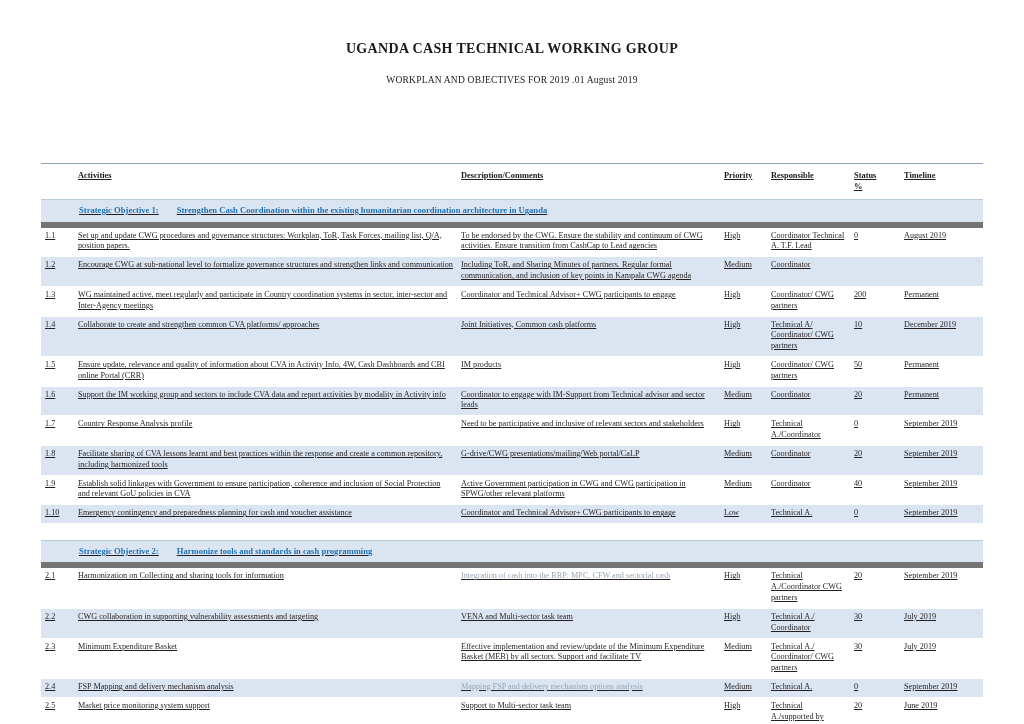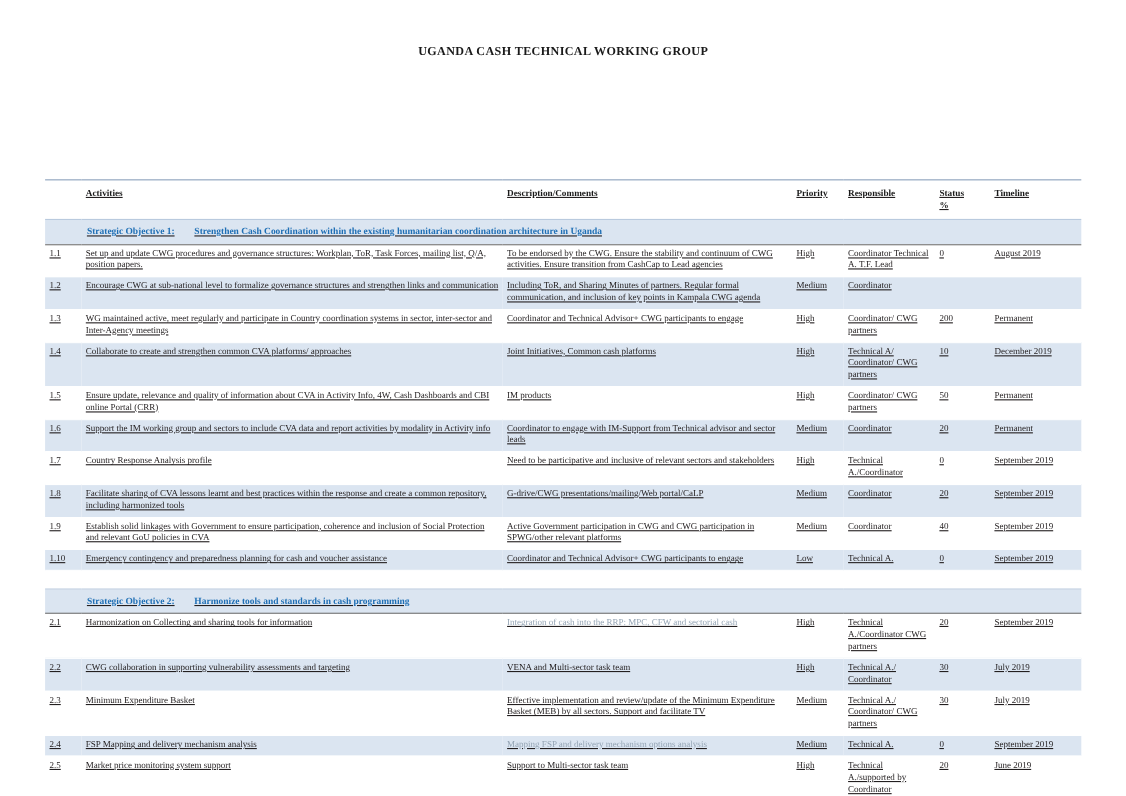--- a/index.html
+++ b/index.html
@@ -20,21 +20,21 @@
     width: 1024px;
     height: 724px;
     background: #ffffff;
     box-sizing: border-box;
     padding: 0;
   }
 
   
   .doc-title {
     text-align: center;
-    font-size: 11px;
+    font-size: 14px;
     font-weight: bold;
     letter-spacing: 0.35px;
     margin-top: 41px;
     color: #1a1a1a;
   }
   .doc-subtitle {
     text-align: center;
     font-size: 9.5px;
     font-weight: normal;
     letter-spacing: 0.2px;
@@ -93,21 +93,21 @@
   .head-bot-rule {
     border-bottom: 1.1px solid #9bafc6;
   }
 
   
   tr.objective td {
     background: #dbe5f1;
     padding-top: 5px;
     padding-bottom: 5px;
     border-top: 1px solid #b9cade;
-    border-bottom: 1px solid #737373;
+    border-bottom: 6px solid #737373;
   }
   .obj-inner {
     display: block;
     padding-left: 34px;
     color: #1f6fb5;
     font-weight: bold;
     font-size: 8.6px;
   }
   .obj-label { margin-right: 18px; }
 
@@ -143,20 +143,21 @@
     border-bottom: 1.1px solid #9bafc6;
   }
 </style>
 </head>
 <body>
 
 <div class="page">
 
   <div class="doc-title">UGANDA CASH TECHNICAL WORKING GROUP</div>
 
+  <div class="doc-subtitle">WORKPLAN AND OBJECTIVES FOR 2019 .01 August 2019</div>
 
   <div class="table-wrap">
     <table class="wp">
       <colgroup>
         <col class="c-num">
           <col class="c-act">
           <col class="c-desc">
         <col class="c-pri">
           <col class="c-resp">
           <col class="c-stat">

